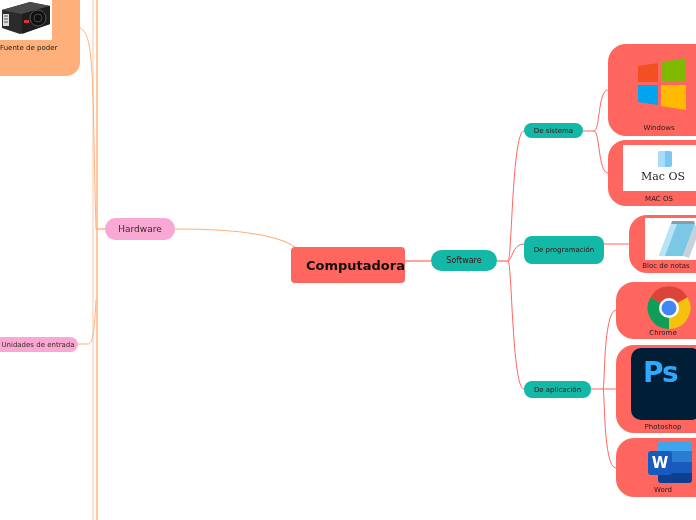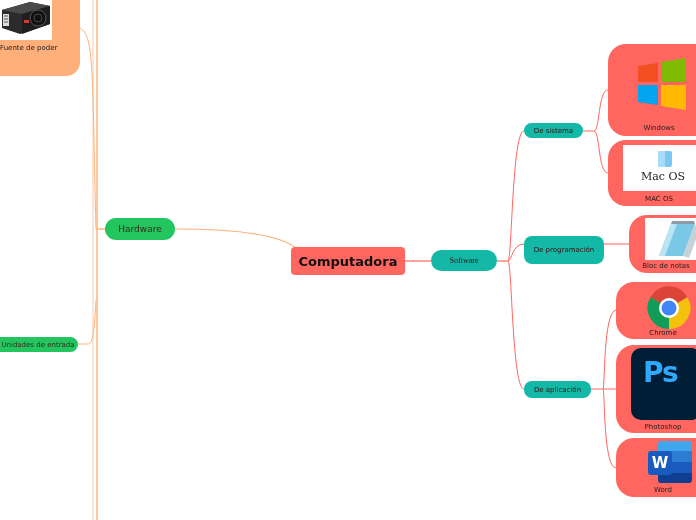--- a/index.html
+++ b/index.html
@@ -1,20 +1,20 @@
 <!DOCTYPE html>
 <html><head>
 <meta charset="utf-8">
 <style>
   html, body { margin:0; padding:0; }
   body { width:696px; height:520px; overflow:hidden; background:#ffffff; position:relative; font-family:"DejaVu Sans", sans-serif; }
   #canvas { position:absolute; left:0; top:0; width:696px; height:520px;border-radius:26px; }
   svg.links { position:absolute; left:0; top:0; }
   .node { position:absolute; display:flex; align-items:center; justify-content:center; box-sizing:border-box; white-space:nowrap; }
-  .pill-orange { background:#22c55e; color:#3a2a1e; border-radius:14px; }
+  .pill-orange { background:#f9a8d4; color:#3a2a1e; border-radius:14px; }
   .pill-red { background:#14b8a6; color:#3a1010; border-radius:12px; }
   .root { background:#ff6660; color:#111; font-weight:bold; border-radius:4px; font-size:13px; }
   .card { position:absolute; background:#ff6660; border-radius:18px; box-sizing:border-box; }
   .card .lbl { position:absolute; left:0; right:0; text-align:center; font-size:7px; color:#222; }
   .card-orange { position:absolute; background:#ffb07a; border-radius:14px; box-sizing:border-box; }
   .card-orange .lbl { position:absolute; left:0; text-align:left; font-size:7px; color:#222; }
   .imgbox { position:absolute; overflow:hidden; }
 </style>
 </head>
 <body>
@@ -67,25 +67,25 @@
   </div>
 
   <div class="node pill-orange" style="left:-10px; top:337px; width:88px; height:15px; font-size:7px; border-radius:8px;">
     <span style="padding-left:8px;">Unidades de entrada</span>
   </div>
 
   <div class="node pill-orange" style="left:105px; top:218px; width:70px; height:22px; font-size:9px; border-radius:11px;">
     <span>Hardware</span>
   </div>
 
-  <div class="node root" style="left:291px; top:247px; width:114px; height:28px;">
+  <div class="node root" style="left:291px; top:247px; width:114px; height:36px;justify-content:flex-end;">
     <span>Computadora</span>
   </div>
 
-  <div class="node pill-red" style="left:431px; top:250px; width:66px; height:21px; font-size:8px; border-radius:11px;font-family:Liberation Serif, serif;">
+  <div class="node pill-red" style="left:431px; top:250px; width:66px; height:21px; font-size:8px; border-radius:11px;">
     <span>Software</span>
   </div>
 
   <div class="node pill-red" style="left:524px; top:123px; width:59px; height:15px; font-size:7px; border-radius:8px;">
     <span>De sistema</span>
   </div>
   <div class="node pill-red" style="left:524px; top:236px; width:80px; height:28px; font-size:7px; border-radius:8px;">
     <span>De programación</span>
   </div>
   <div class="node pill-red" style="left:524px; top:381px; width:67px; height:17px; font-size:7px; border-radius:8px;">

